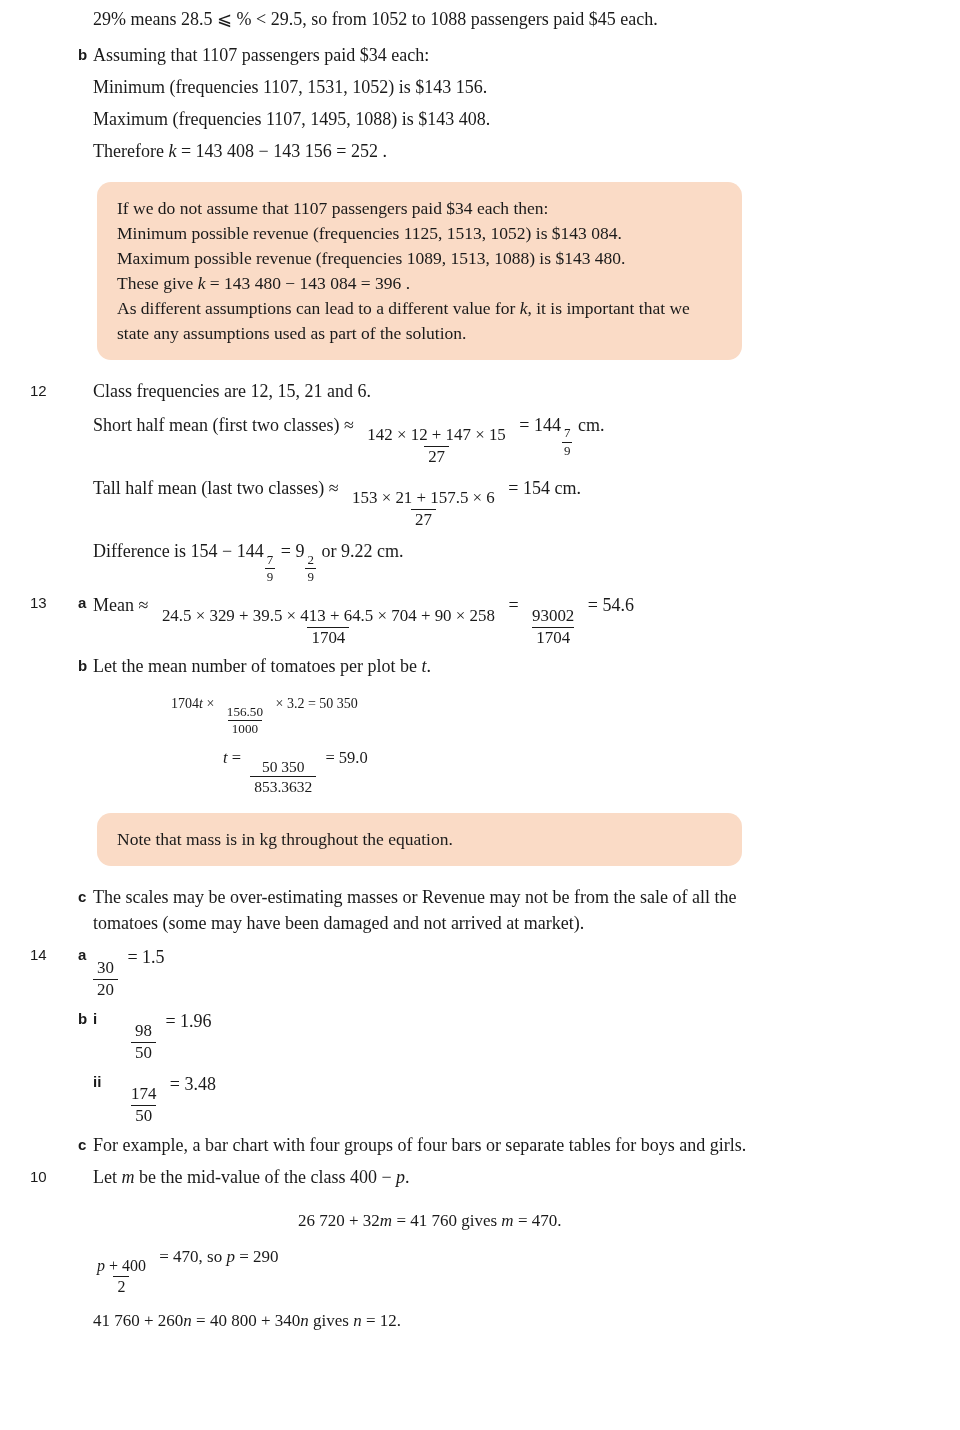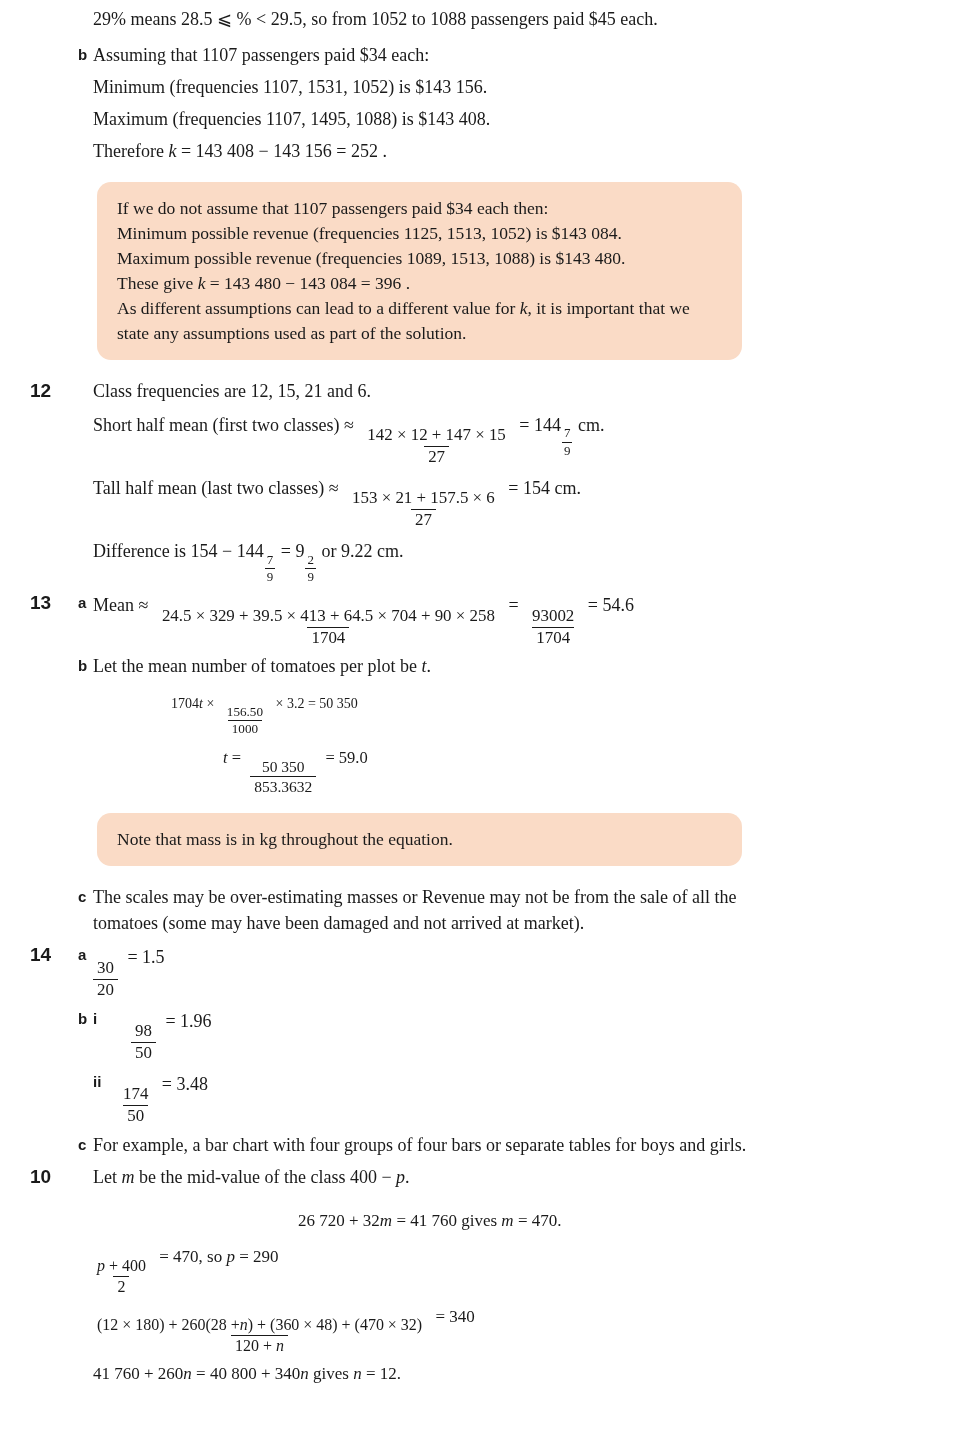--- a/index.html
+++ b/index.html
@@ -26,22 +26,22 @@
   .row {
     position: relative;
     display: flex;
     align-items: flex-start;
     padding-left: 30px;
     padding-right: 60px;
   }
   .num {
     flex: 0 0 48px;
     font-family: "Liberation Sans", "DejaVu Sans", sans-serif;
-    font-weight: bold;
-    font-size: 19px;
+    font-weight: normal;
+    font-size: 15px;
     line-height: 22px;
     padding-top: 2px;
   }
   .ltr {
     flex: 0 0 15px;
     font-family: "Liberation Sans", "DejaVu Sans", sans-serif;
     font-weight: bold;
     font-size: 15px;
     line-height: 22px;
     padding-top: 2px;
@@ -337,21 +337,21 @@
     </div>
   </div>
 
   <div class="sp-s"></div>
 
   <div class="row">
     <div class="num"></div>
     <div class="ltr"></div>
     <div class="rom">ii</div>
     <div class="body math">
-      <span class="frac" style="margin-left:4px;">
+      <span class="frac" style="margin-left:12px;">
         <span class="nu">174</span>
         <span class="de">50</span>
       </span>
       <span>= 3.48</span>
     </div>
   </div>
 
   <div class="sp-s"></div>
 
   <div class="row">
@@ -400,31 +400,20 @@
         <span class="de">2</span>
       </span>
       <span>= 470, so</span>
       <span class="mi">p</span>
       <span>= 290</span>
     </div>
   </div>
 
   <div class="sp-s"></div>
 
-  <div class="row">
-    <div class="num"></div>
-    <div class="ltr"></div>
-    <div class="body math" style="font-size:17px;">
-      <span class="frac" style="margin-left:0;">
-        <span class="nu"><span>(12 × 180) + 260(28 +</span><span class="mi">n</span><span>) + (360 × 48) + (470 × 32)</span></span>
-        <span class="de"><span>120 +</span> <span class="mi">n</span></span>
-      </span>
-      <span>= 340</span>
-    </div>
-  </div>
 
   <div class="sp-s"></div>
 
   <div class="row">
     <div class="num"></div>
     <div class="ltr"></div>
     <div class="body" style="font-size:17px;">
       <span>41 760 + 260</span><span class="mi">n</span>
       <span>= 40 800 + 340</span><span class="mi">n</span>
       <span>gives</span>

